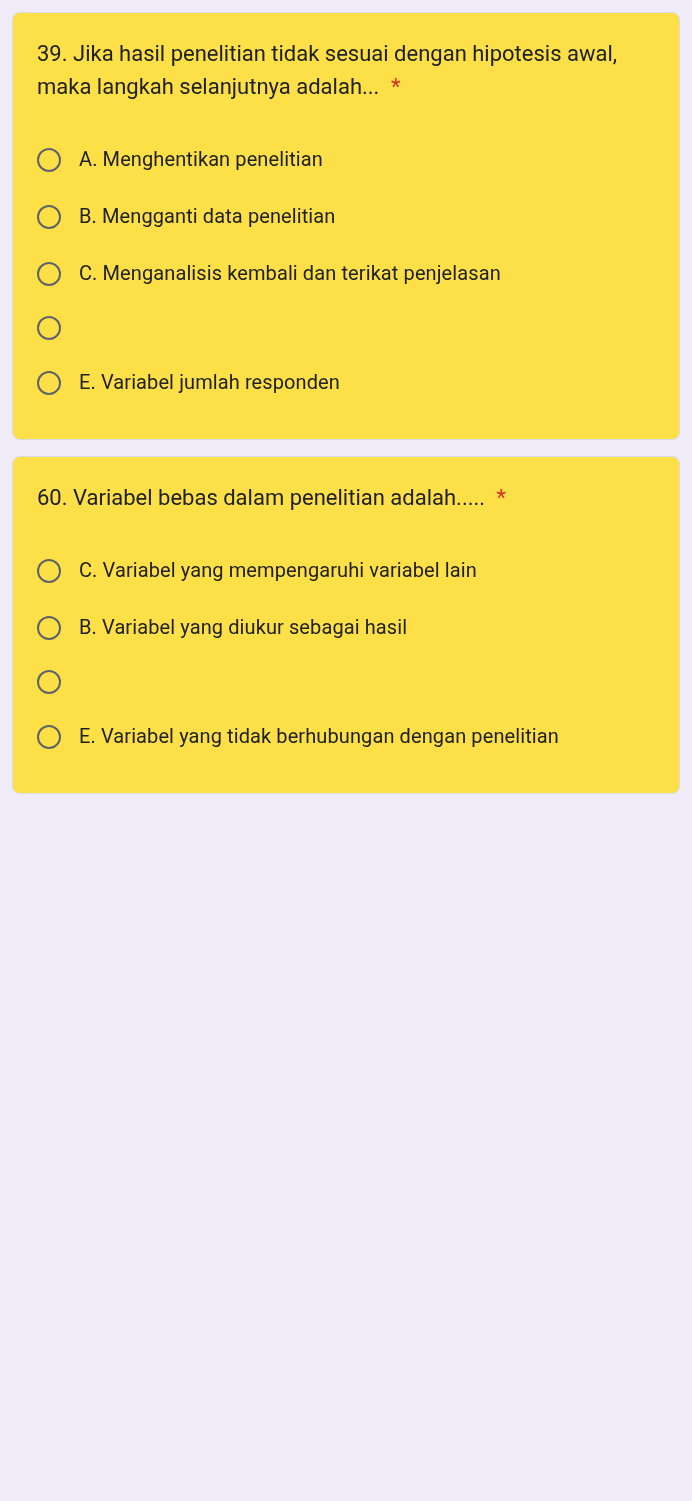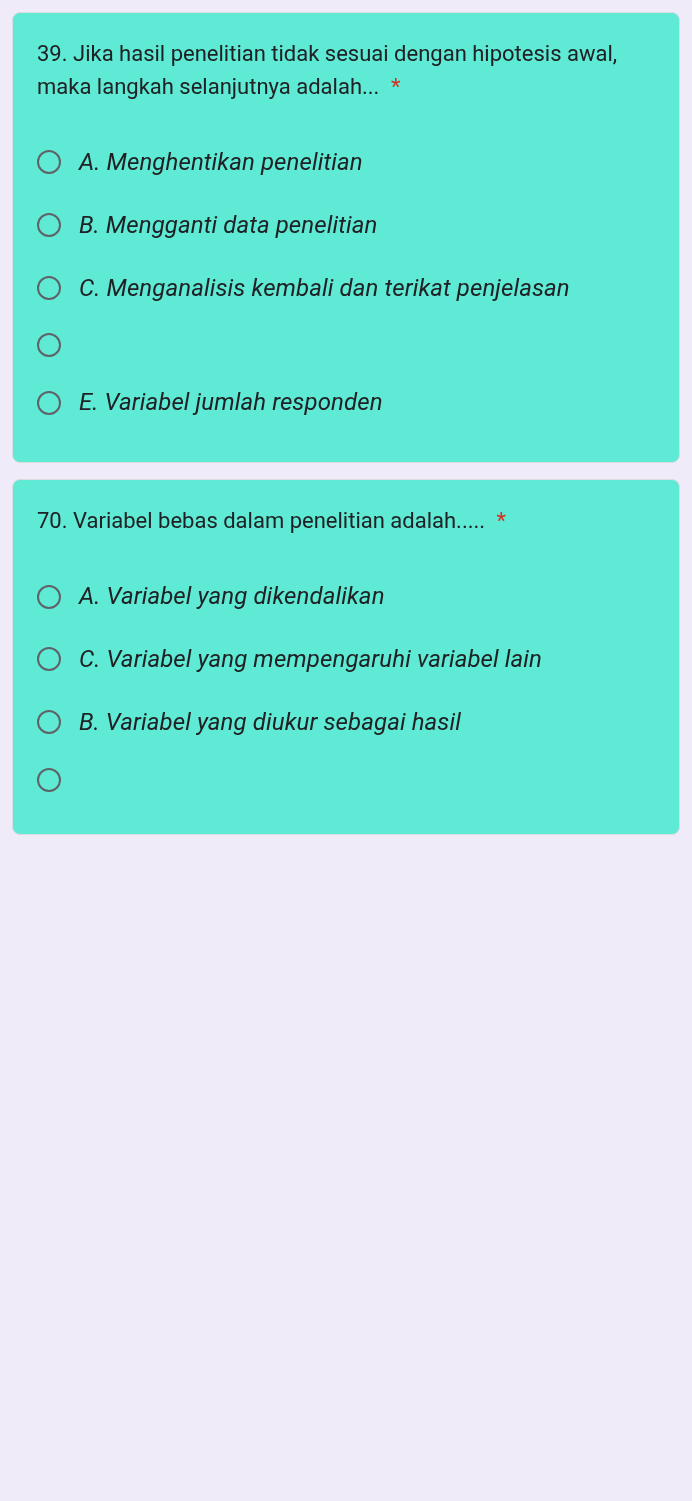--- a/index.html
+++ b/index.html
@@ -7,21 +7,21 @@
       padding: 0;
       box-sizing: border-box;
     }
     body {
       font-family: 'Roboto', 'Google Sans', Arial, sans-serif;
       background-color: #f0ebf8;
       padding: 12px;
       width: 692px;
     }
     .question-card {
-      background-color: #5eead4;
+      background-color: #fde047;
       border-radius: 8px;
       border: 1px solid #dadce0;
       padding: 24px 24px 28px 24px;
       margin-bottom: 16px;
     }
     .question-title {
       font-size: 22px;
       color: #202124;
       line-height: 1.5;
       letter-spacing: 0;
@@ -40,25 +40,24 @@
     }
     .radio-circle {
       width: 24px;
       height: 24px;
       border: 2.5px solid #5f6368;
       border-radius: 50%;
       flex-shrink: 0;
       margin-right: 18px;
     }
     .option-label {
-      font-size: 24px;
+      font-size: 20px;
       color: #202124;
       line-height: 1.45;
       letter-spacing: 0.1px;
-      font-style: italic;
     }
   </style>
 </head>
 <body>
 
 <div class="question-card">
   <div class="question-title">
     <span>39. Jika hasil penelitian tidak sesuai dengan hipotesis awal, maka langkah selanjutnya adalah...</span>
     <span class="required-asterisk">*</span>
   </div>
@@ -78,31 +77,31 @@
     <div class="radio-circle"></div>
   </div>
   <div class="option-row">
     <div class="radio-circle"></div>
     <span class="option-label">E. Variabel jumlah responden</span>
   </div>
 </div>
 
 <div class="question-card">
   <div class="question-title">
-    <span>70. Variabel bebas dalam penelitian adalah.....</span>
+    <span>60. Variabel bebas dalam penelitian adalah.....</span>
     <span class="required-asterisk">*</span>
-  </div>
-  <div class="option-row">
-    <div class="radio-circle"></div>
-    <span class="option-label">A. Variabel yang dikendalikan</span>
   </div>
   <div class="option-row">
     <div class="radio-circle"></div>
     <span class="option-label">C. Variabel yang mempengaruhi variabel lain</span>
   </div>
   <div class="option-row">
     <div class="radio-circle"></div>
     <span class="option-label">B. Variabel yang diukur sebagai hasil</span>
   </div>
   <div class="option-row">
     <div class="radio-circle"></div>
   </div>
+  <div class="option-row">
+    <div class="radio-circle"></div>
+    <span class="option-label">E. Variabel yang tidak berhubungan dengan penelitian</span>
+  </div>
 </div>
 
 </body></html>

